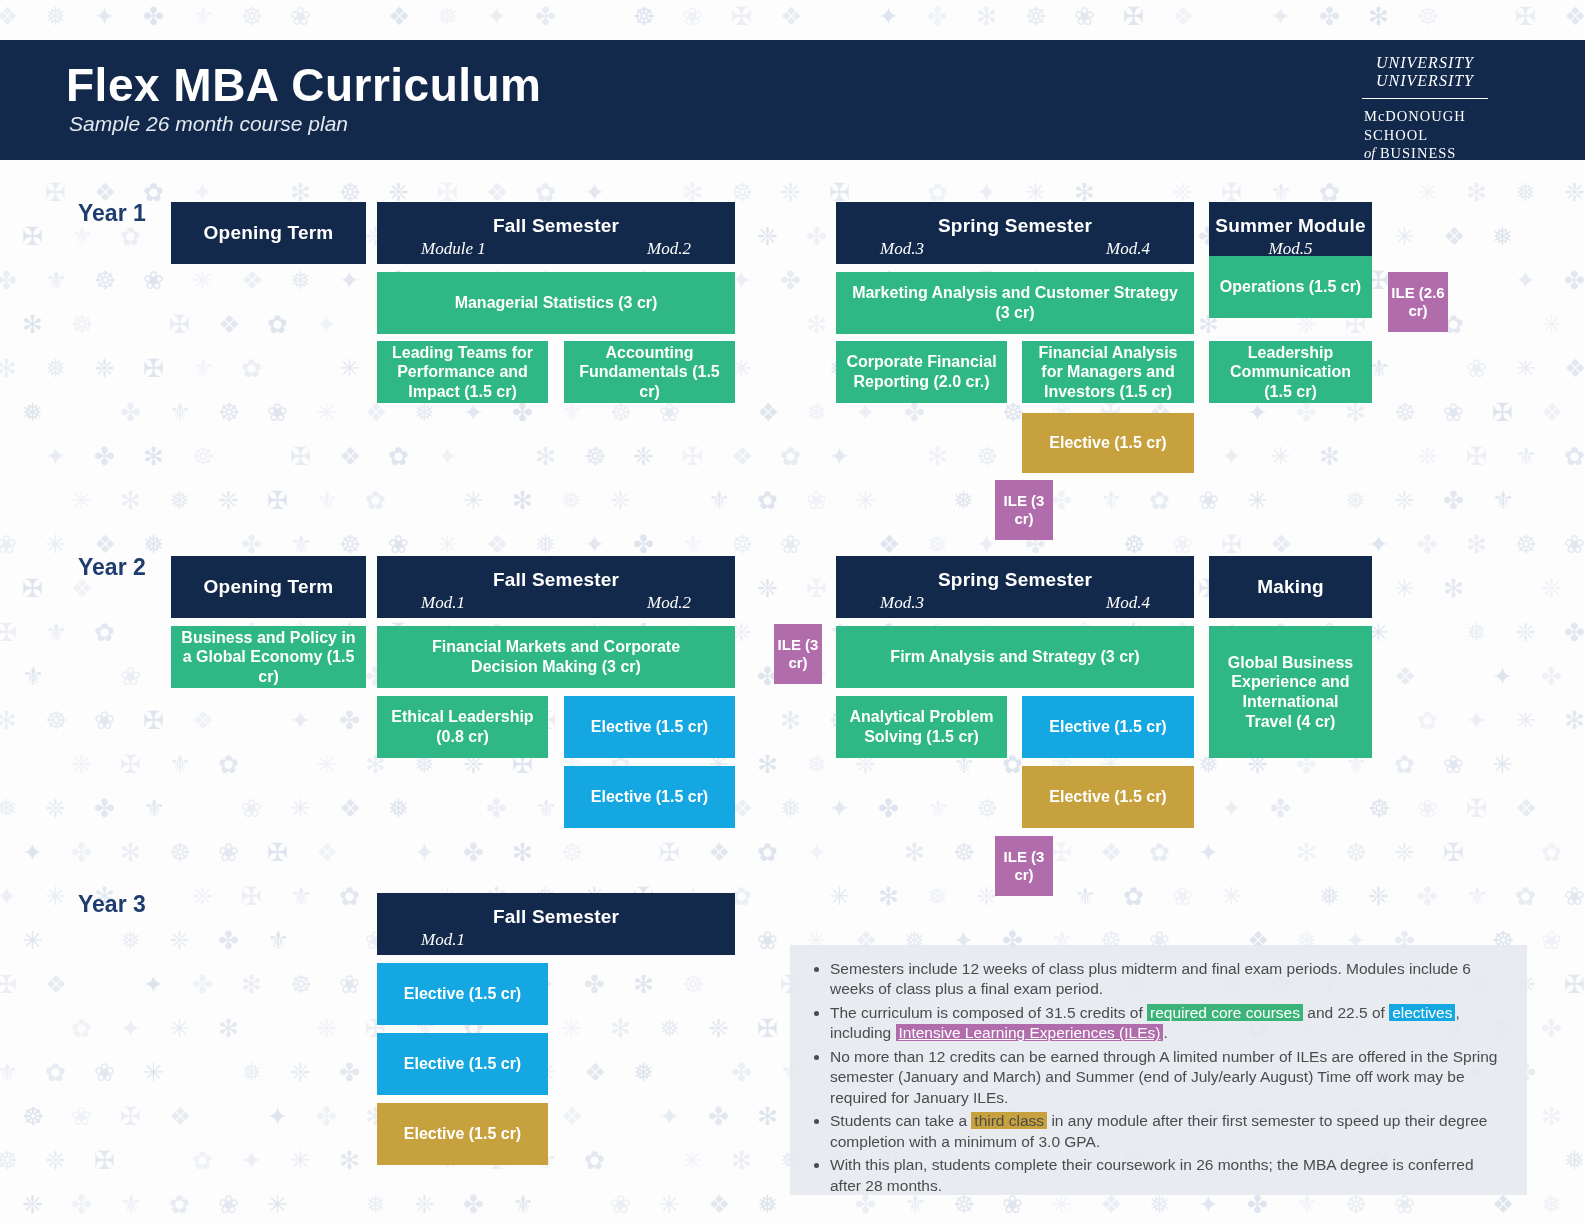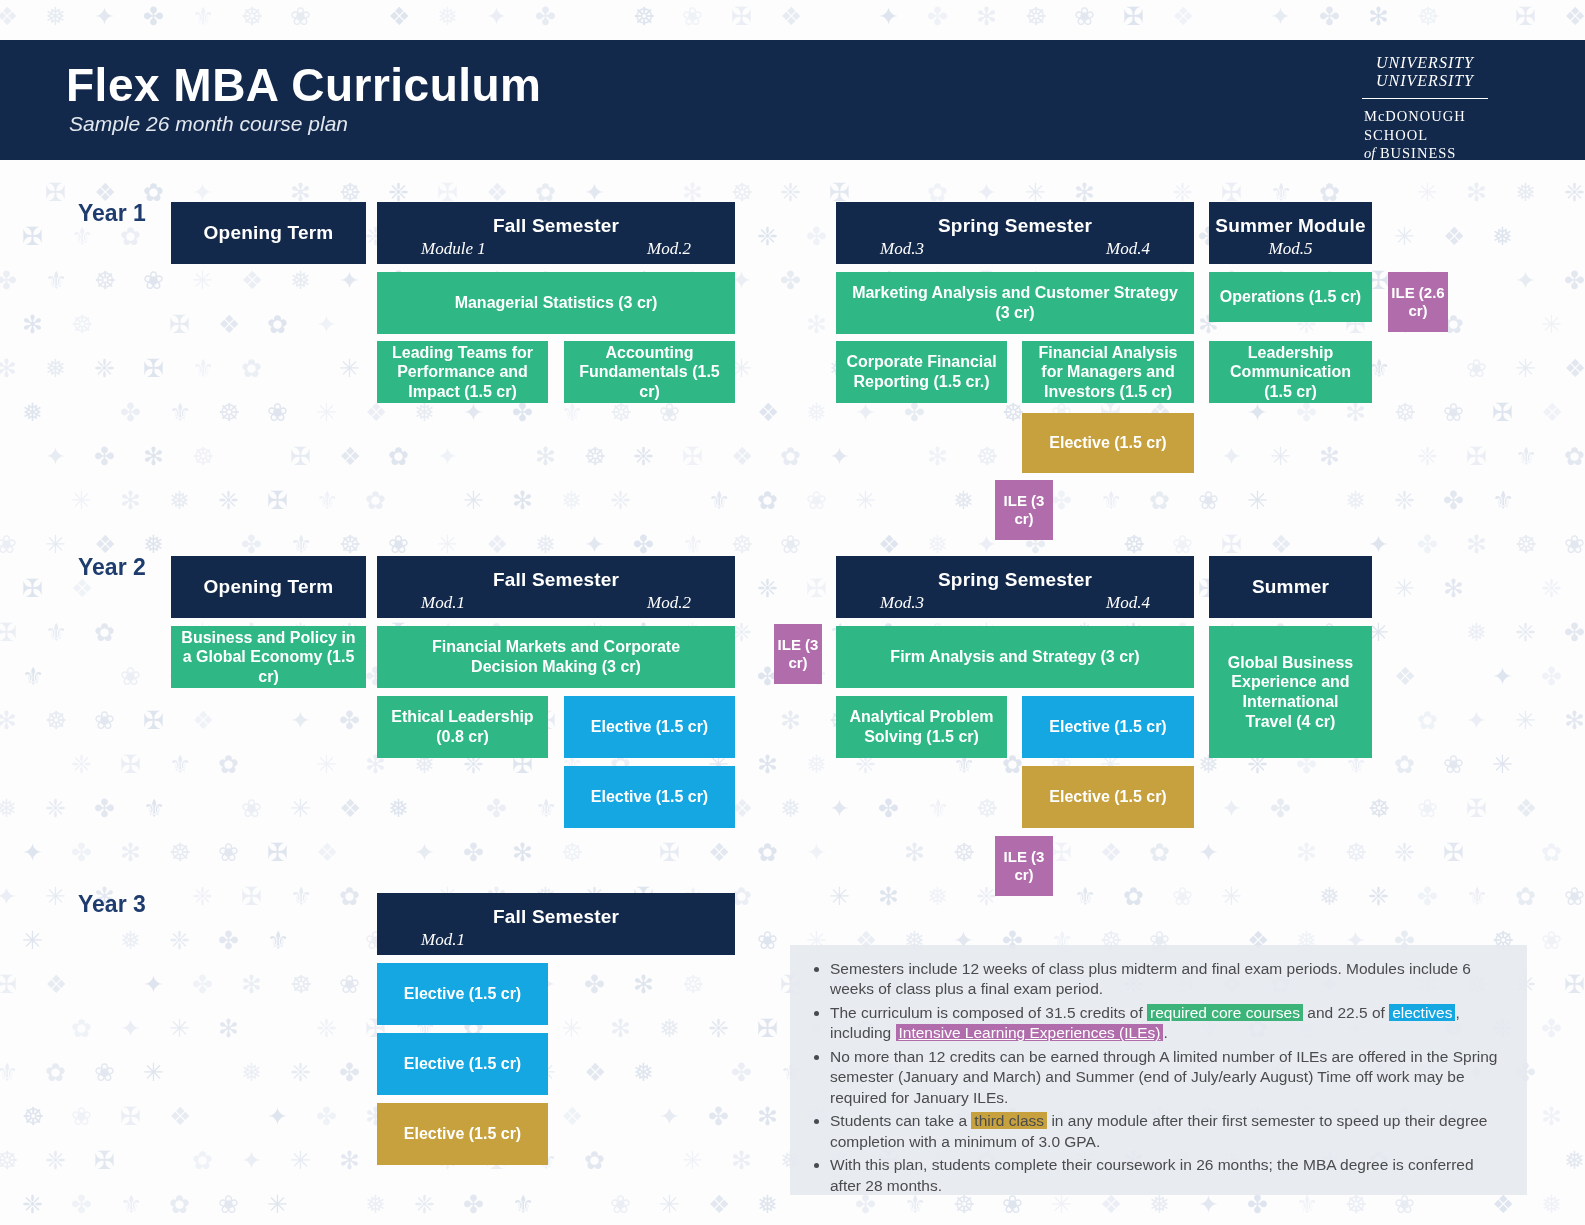--- a/index.html
+++ b/index.html
@@ -870,25 +870,25 @@
   </div>
   <div class="term has-mods" style="left:1209px;top:202px;width:163px;height:62px">
     <div class="term-title">Summer Module</div>
     <div class="term-mods center">
       <span>Mod.5</span>
     </div>
   </div>
 
   <div class="course core" style="left:377px;top:272px;width:358px;height:62px">Managerial Statistics (3 cr)</div>
   <div class="course core" style="left:836px;top:272px;width:358px;height:62px">Marketing Analysis and Customer Strategy (3 cr)</div>
-  <div class="course core" style="left:1209px;top:272px;width:163px;height:50px">Operations (1.5 cr)</div>
+  <div class="course core" style="left:1209px;top:256px;width:163px;height:62px">Operations (1.5 cr)</div>
   <div class="course ile small" style="left:1388px;top:272px;width:60px;height:60px">ILE (2.6 cr)</div>
   <div class="course core" style="left:377px;top:341px;width:171px;height:62px">Leading Teams for Performance and Impact (1.5 cr)</div>
   <div class="course core" style="left:564px;top:341px;width:171px;height:62px">Accounting Fundamentals (1.5 cr)</div>
-  <div class="course core" style="left:836px;top:341px;width:171px;height:62px">Corporate Financial Reporting (1.5 cr.)</div>
+  <div class="course core" style="left:836px;top:341px;width:171px;height:62px">Corporate Financial Reporting (2.0 cr.)</div>
   <div class="course core" style="left:1022px;top:341px;width:172px;height:62px">Financial Analysis for Managers and Investors (1.5 cr)</div>
   <div class="course core" style="left:1209px;top:341px;width:163px;height:62px">Leadership Communication (1.5 cr)</div>
   <div class="course egold" style="left:1022px;top:413px;width:172px;height:60px">Elective (1.5 cr)</div>
   <div class="course ile small" style="left:995px;top:480px;width:58px;height:60px">ILE (3 cr)</div>
 
   <div class="year-label" style="left:78px;top:554px;">Year 2</div>
 
   <div class="term" style="left:171px;top:556px;width:195px;height:62px">
     <div class="term-title">Opening Term</div>
   </div>
@@ -900,21 +900,21 @@
     </div>
   </div>
   <div class="term has-mods" style="left:836px;top:556px;width:358px;height:62px">
     <div class="term-title">Spring Semester</div>
     <div class="term-mods">
       <span>Mod.3</span>
       <span>Mod.4</span>
     </div>
   </div>
   <div class="term" style="left:1209px;top:556px;width:163px;height:62px">
-    <div class="term-title">Summer</div>
+    <div class="term-title">Making</div>
   </div>
 
   <div class="course core" style="left:171px;top:626px;width:195px;height:62px">Business and Policy in a Global Economy (1.5 cr)</div>
   <div class="course core" style="left:377px;top:626px;width:358px;height:62px;padding:4px 46px">Financial Markets and Corporate Decision Making (3 cr)</div>
   <div class="course ile small" style="left:774px;top:624px;width:48px;height:60px">ILE (3 cr)</div>
   <div class="course core" style="left:836px;top:626px;width:358px;height:62px">Firm Analysis and Strategy (3 cr)</div>
   <div class="course core" style="left:1209px;top:626px;width:163px;height:132px;padding:4px 14px">Global Business Experience and International Travel (4 cr)</div>
   <div class="course core" style="left:377px;top:696px;width:171px;height:62px">Ethical Leadership (0.8 cr)</div>
   <div class="course eblue" style="left:564px;top:696px;width:171px;height:62px">Elective (1.5 cr)</div>
   <div class="course eblue" style="left:564px;top:766px;width:171px;height:62px">Elective (1.5 cr)</div>

